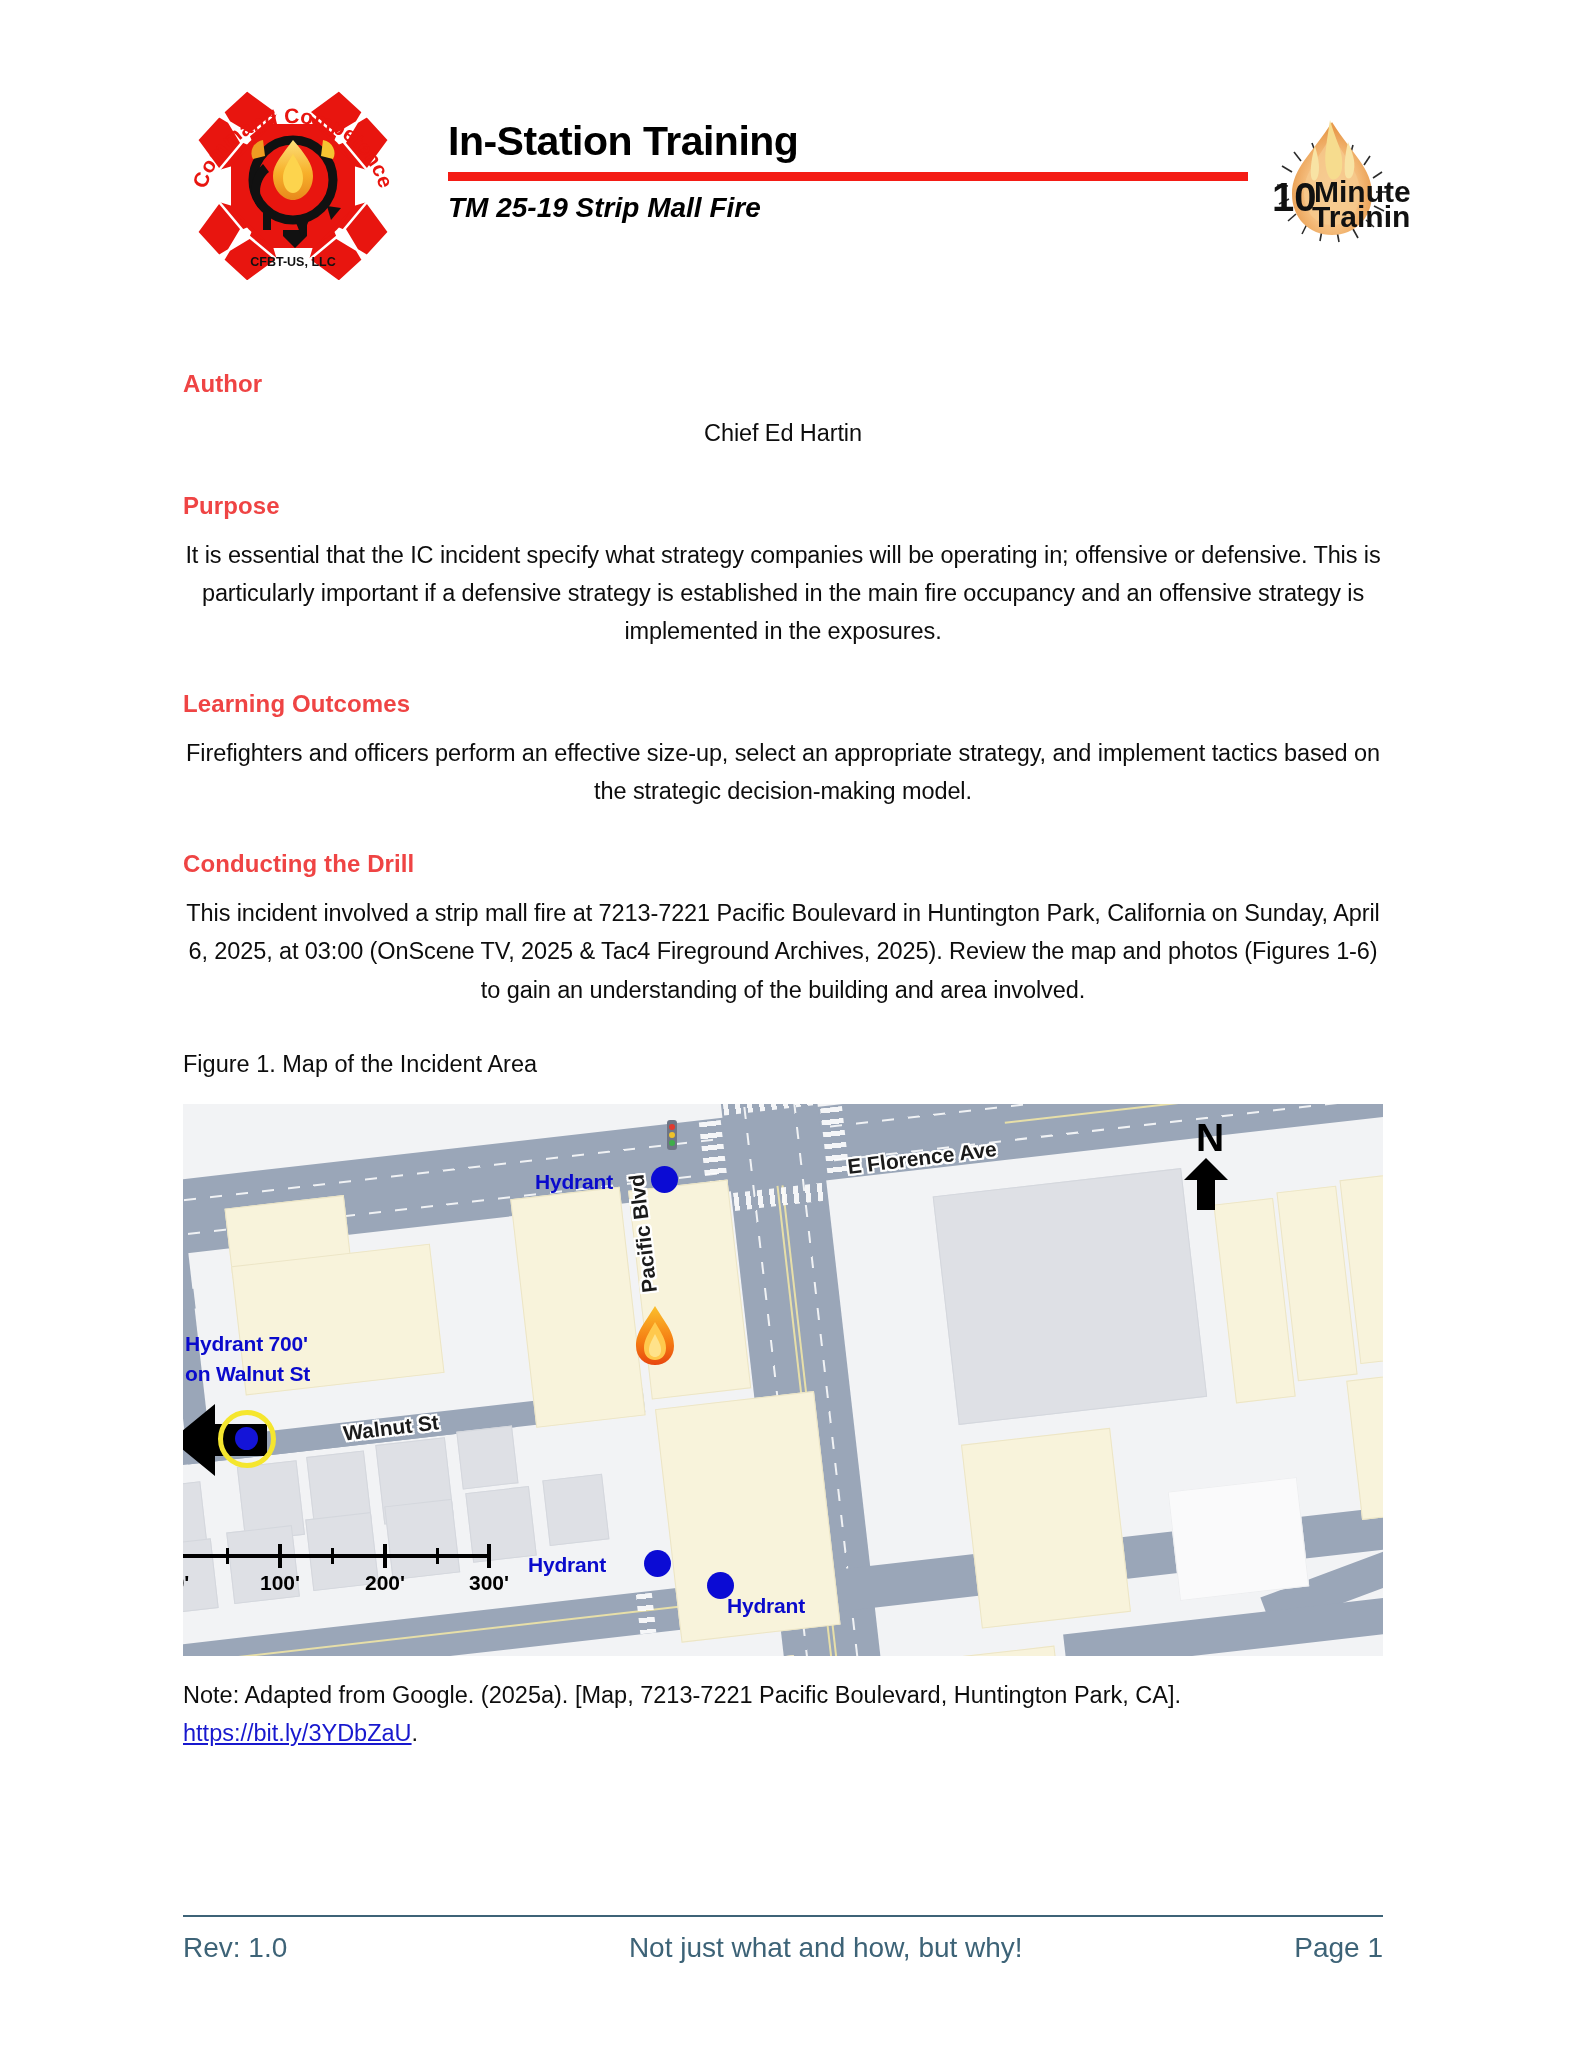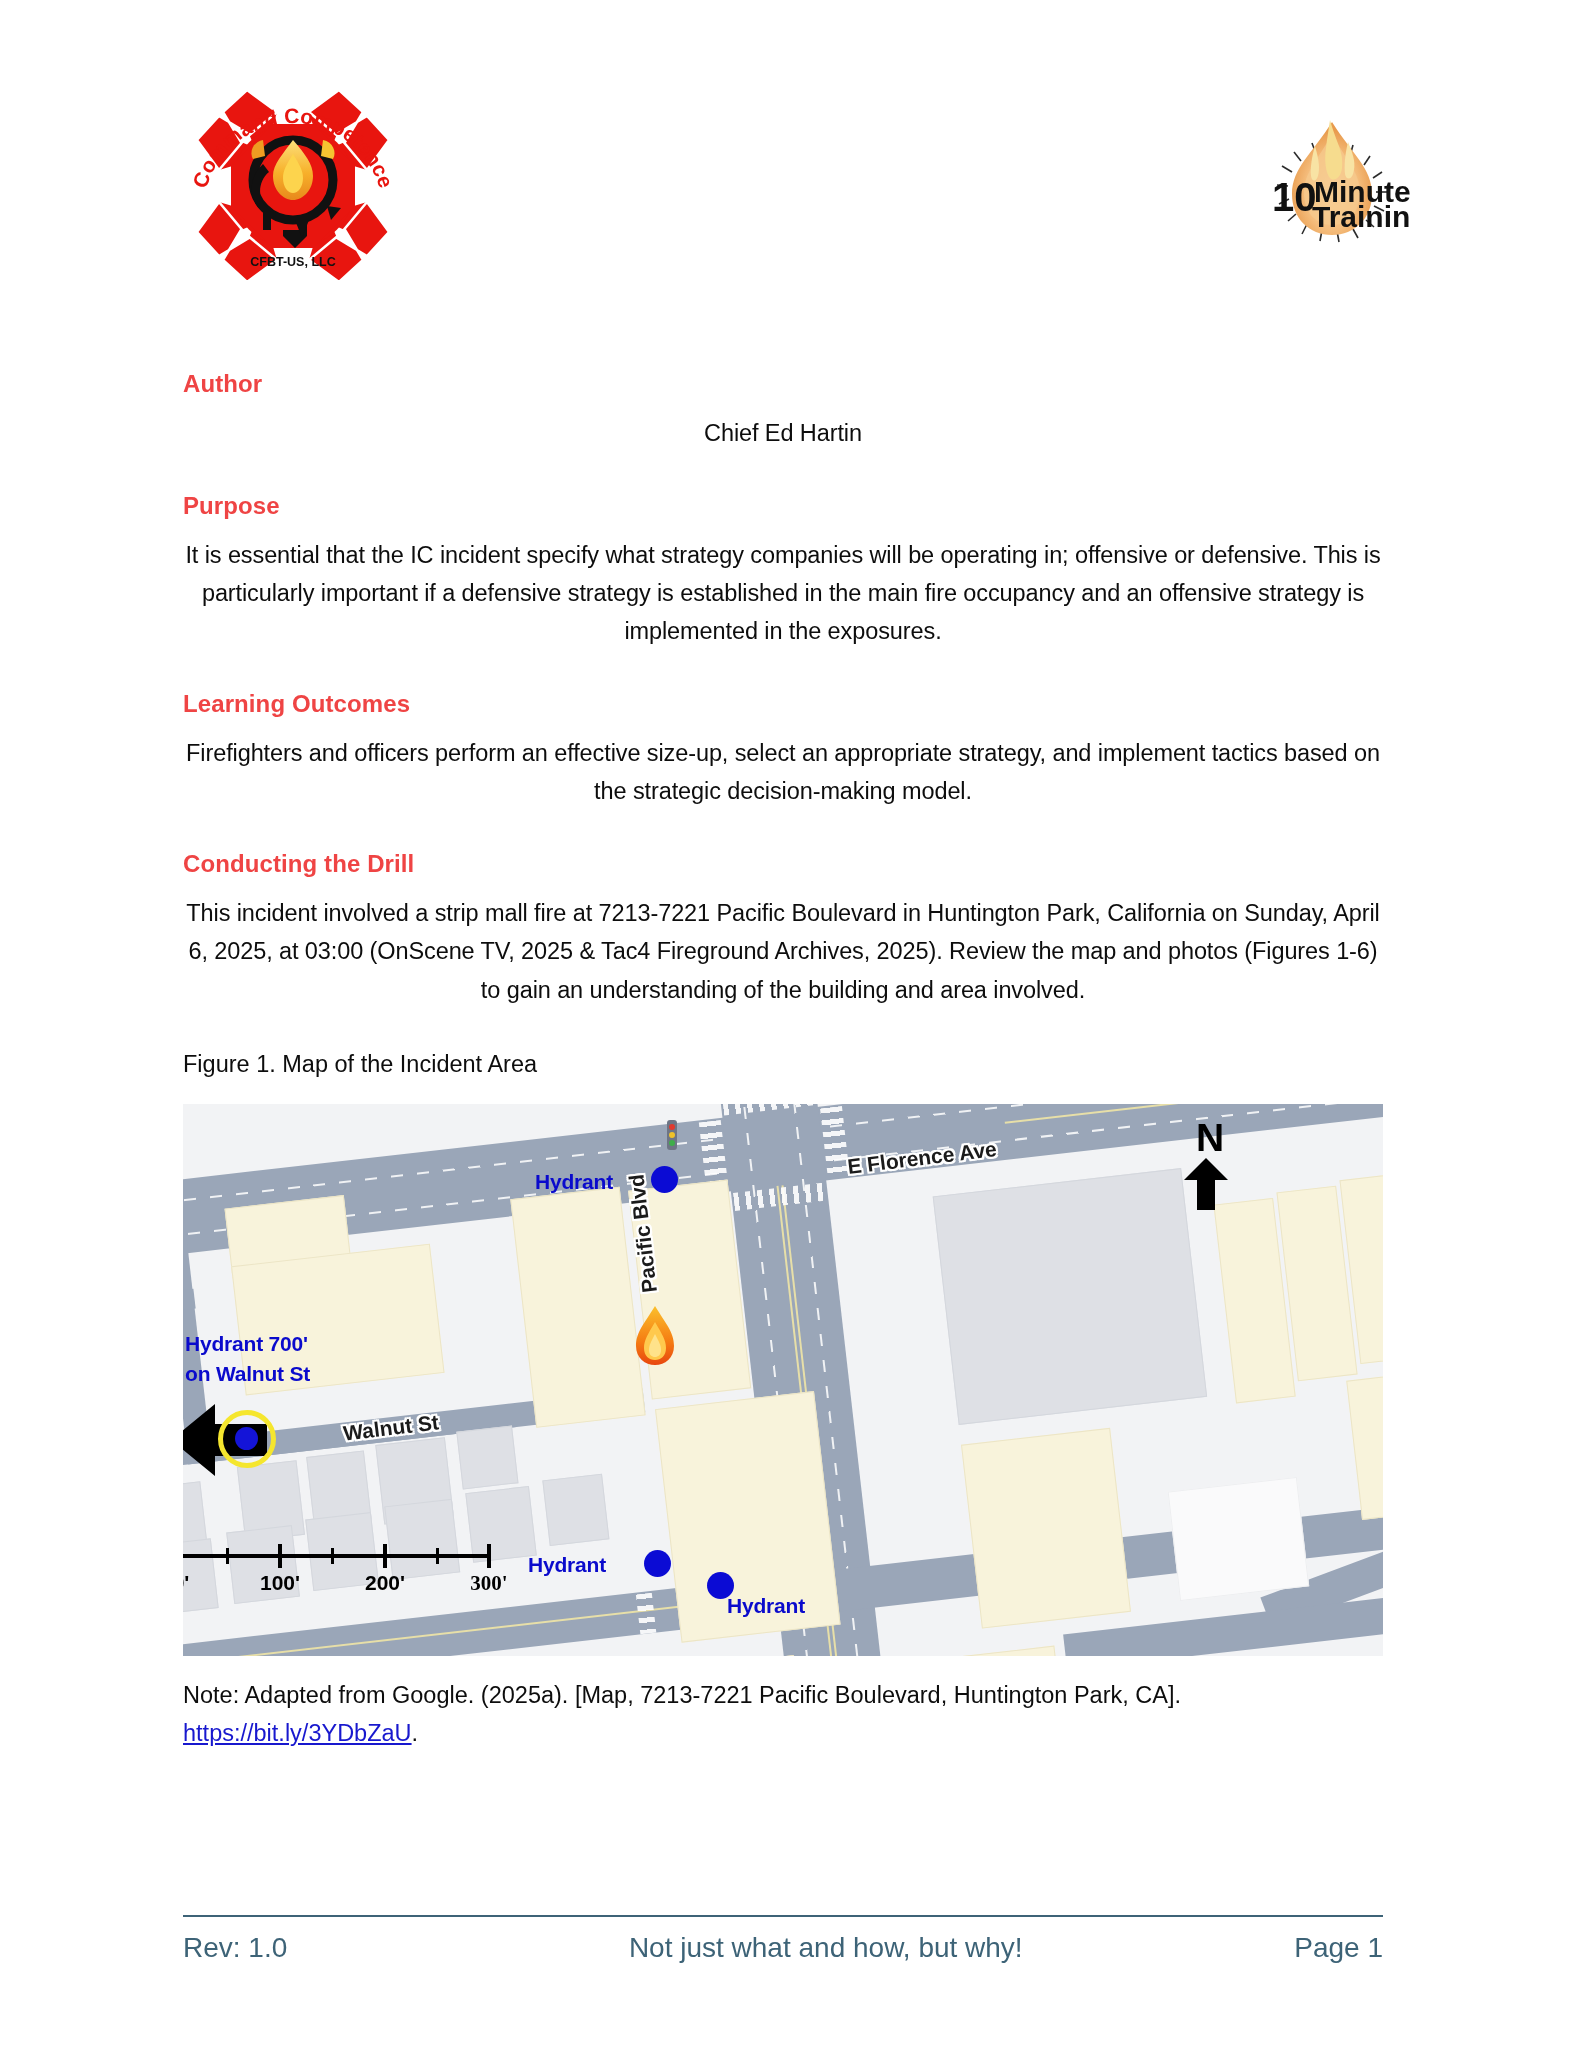--- a/index.html
+++ b/index.html
@@ -315,20 +315,25 @@
           <path d="M 34,20 L 48,22 L 38,34 Z" fill="#111111"></path>
         </g>
 
         <text font-family="Liberation Sans, sans-serif" font-size="21" font-weight="bold" fill="#E8150F">
           <textPath href="#arcpath" startOffset="50%" text-anchor="middle">Command Competence</textPath>
         </text>
         <text x="107" y="198" text-anchor="middle" font-family="Liberation Sans, sans-serif" font-size="12.5" font-weight="bold" fill="#111111">CFBT-US, LLC</text>
       </svg>
     </div>
 
+    <div class="title-block">
+      <div class="main-title">In-Station Training</div>
+      <div class="title-rule"></div>
+      <div class="sub-title">TM 25-19 Strip Mall Fire</div>
+    </div>
 
     <div class="badge-wrap">
       <svg class="badge-svg" viewBox="0 0 155 160">
         <defs>
           <radialGradient id="bflame" cx="50%" cy="62%" r="55%">
             <stop offset="0%" stop-color="#FBD9A8"></stop>
             <stop offset="60%" stop-color="#F5BE7E"></stop>
             <stop offset="100%" stop-color="#E89A4C"></stop>
           </radialGradient>
         </defs>
@@ -521,21 +526,21 @@
 
           <div class="tick minor" style="left:53px;"></div>
           <div class="tick" style="left:105px;"></div>
           <div class="tick minor" style="left:158px;"></div>
           <div class="tick" style="left:210px;"></div>
           <div class="tick minor" style="left:263px;"></div>
           <div class="tick" style="left:314px;"></div>
           <div class="slabel" style="left:8px;">0'</div>
           <div class="slabel" style="left:107px;">100'</div>
           <div class="slabel" style="left:212px;">200'</div>
-          <div class="slabel" style="left:316px;font-family:Liberation Serif, serif;">300'</div>
+          <div class="slabel" style="left:316px;">300'</div>
         </div>
       </div>
     </div>
 
     <div class="note">
       <span class="ital">Note:</span><span> Adapted from Google. (2025a). [Map, 7213-7221 Pacific Boulevard, Huntington Park, CA].</span><br>
       <a href="#">https://bit.ly/3YDbZaU</a><span>.</span>
     </div>
   </div>
 

